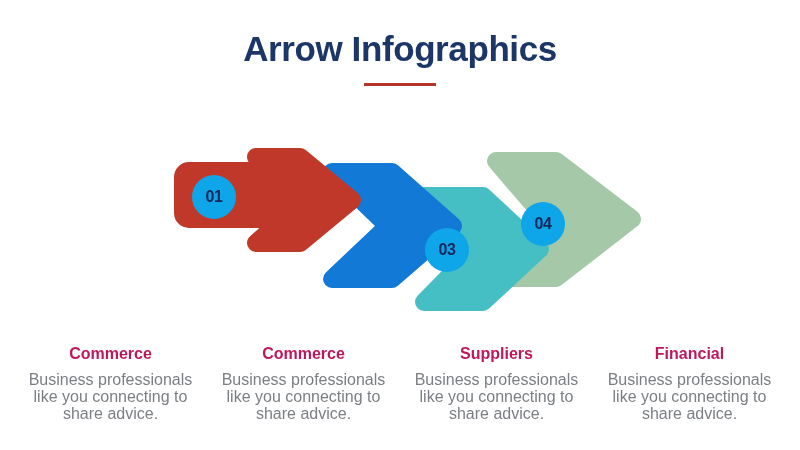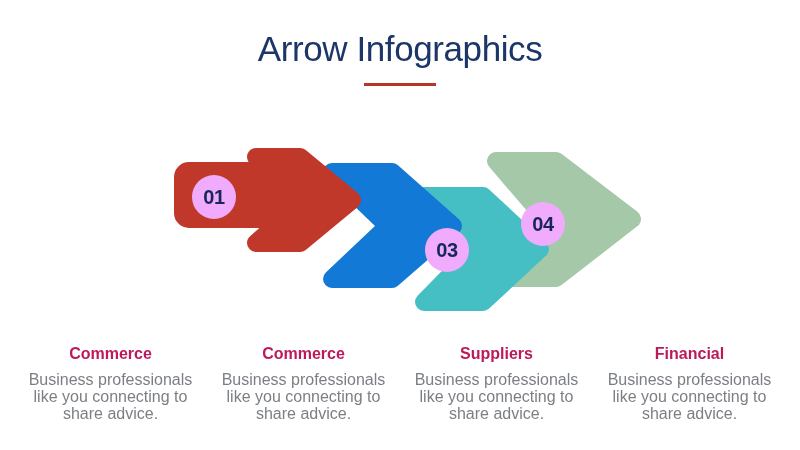--- a/index.html
+++ b/index.html
@@ -27,21 +27,21 @@
   
   #header {
     position: absolute;
     left: 0;
     top: 28px;
     width: 800px;
     text-align: center;
   }
   #title {
     font-size: 35px;
-    font-weight: normal;
+    font-weight: bold;
     color: #1c3668;
     letter-spacing: -0.4px;
     line-height: 42px;
     margin: 0;
   }
   #subtitle {
     font-size: 11.5px;
     color: #6e7277;
     line-height: 16px;
     margin: 6px 0 0 0;
@@ -67,25 +67,25 @@
     display: block;
     width: 800px;
     height: 450px;
   }
 
   .num-circle {
     position: absolute;
     width: 44px;
     height: 44px;
     border-radius: 50%;
-    background: #f0abfc;
+    background: #0ea5e9;
     display: flex;
     align-items: center;
     justify-content: center;
-    font-size: 20px;
+    font-size: 16px;
     font-weight: bold;
     color: #16275c;
     letter-spacing: -0.3px;
   }
   #circle-1 { left: 192px; top: 175px; }
   #circle-2 { left: 323px; top: 202px; }
   #circle-3 { left: 425px; top: 228px; }
   #circle-4 { left: 521px; top: 202px; }
 
   

